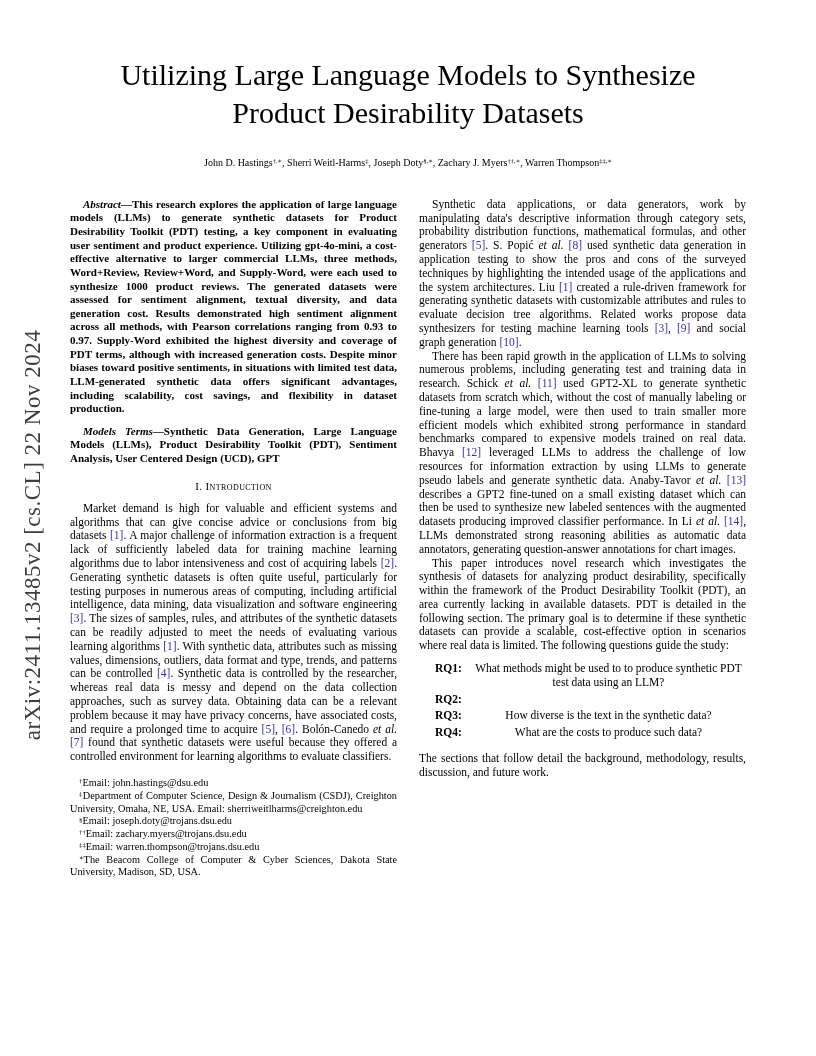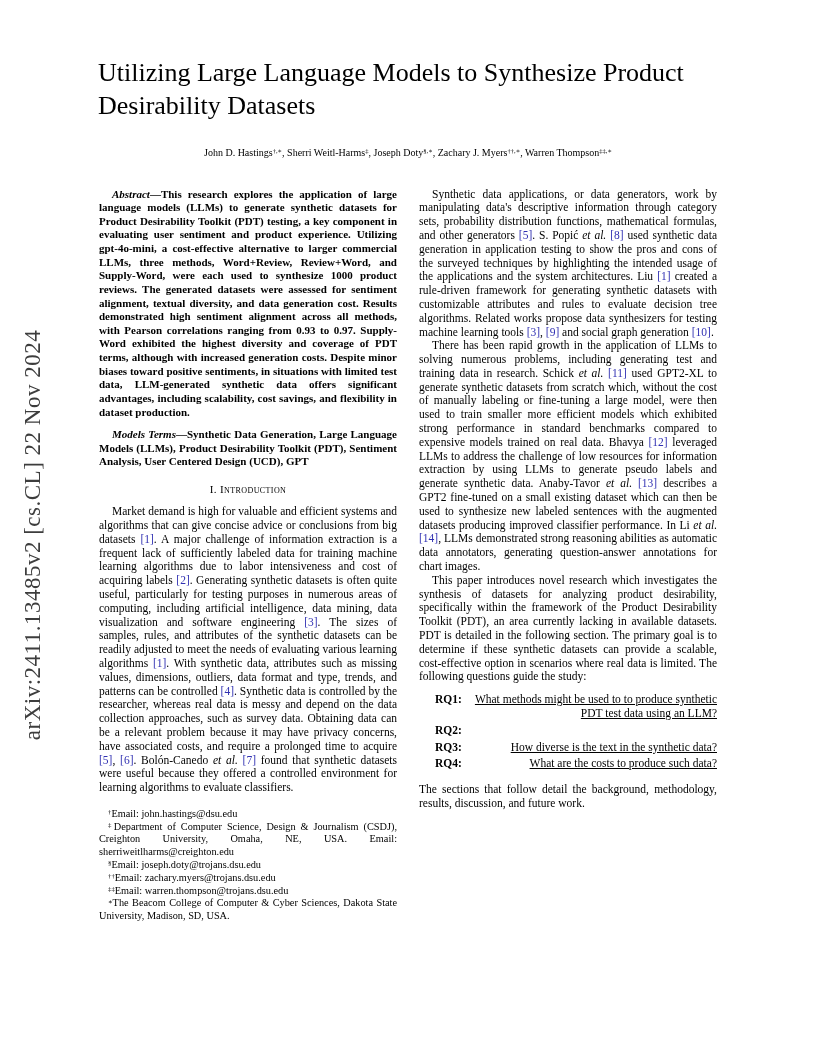--- a/index.html
+++ b/index.html
@@ -21,40 +21,41 @@
     left: 33px;
     transform: translate(-50%, -50%) rotate(-90deg);
     white-space: nowrap;
     font-size: 23px;
     color: #3d3d3d;
     letter-spacing: 0.5px;
   }
   .paper-title {
     margin: 56px auto 0;
     max-width: 620px;
-    font-size: 26px;
+    text-align: center;
+    font-size: 30px;
     font-weight: normal;
     line-height: 1.28;
   }
   .authors-line {
     margin-top: 24px;
     text-align: center;
     font-size: 10px;
   }
   sup {
     font-size: 66%;
     line-height: 0;
     position: relative;
     top: -0.38em;
     vertical-align: baseline;
   }
   .columns {
     display: flex;
     gap: 22px;
-    padding: 0 99px;
+    padding: 0 70px;
     margin-top: 30px;
   }
   .col {
     flex: 1;
     min-width: 0;
     font-size: 11.5px;
     line-height: 1.2;
     text-align: justify;
   }
   .abstract-par, .index-terms-par {
@@ -78,21 +79,21 @@
   .cite { color: var(--cite-color); }
   .footnotes {
     margin-top: 13px;
     font-size: 10.3px;
     line-height: 1.24;
   }
   .footnote { text-indent: 9px; margin: 0; }
   .rq-list { margin: 9px 0 12px 16px; }
   .rq-item { display: flex; margin-bottom: 3px; }
   .rq-label { font-weight: bold; width: 36px; flex-shrink: 0; }
-  .rq-text { flex: 1; text-align: right; text-decoration: underline; }
+  .rq-text { flex: 1; text-align: center; }
   .closing-par { margin-top: 9px; }
 </style>
 </head>
 <body>
 
 <div class="page">
 
   <div class="arxiv-watermark">arXiv:2411.13485v2  [cs.CL]  22 Nov 2024</div>
 
   <h1 class="paper-title">Utilizing Large Language Models to Synthesize Product Desirability Datasets</h1>

